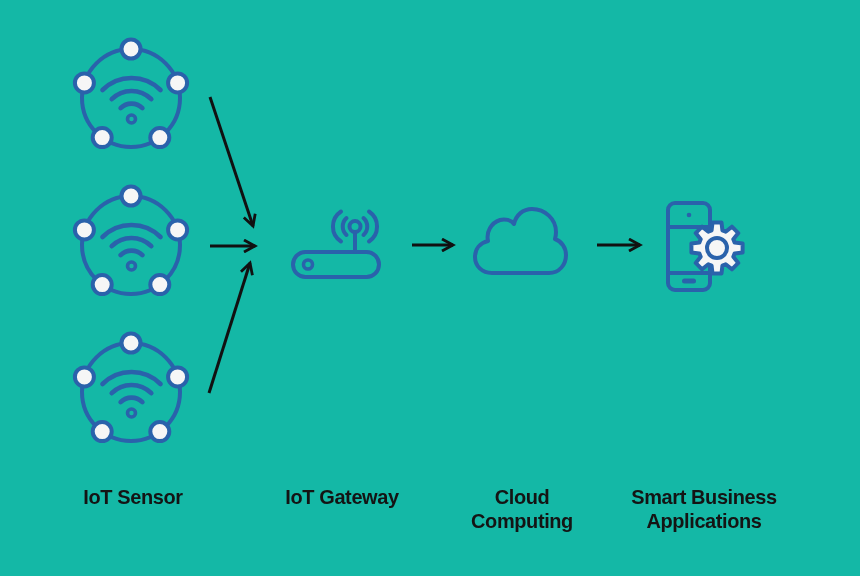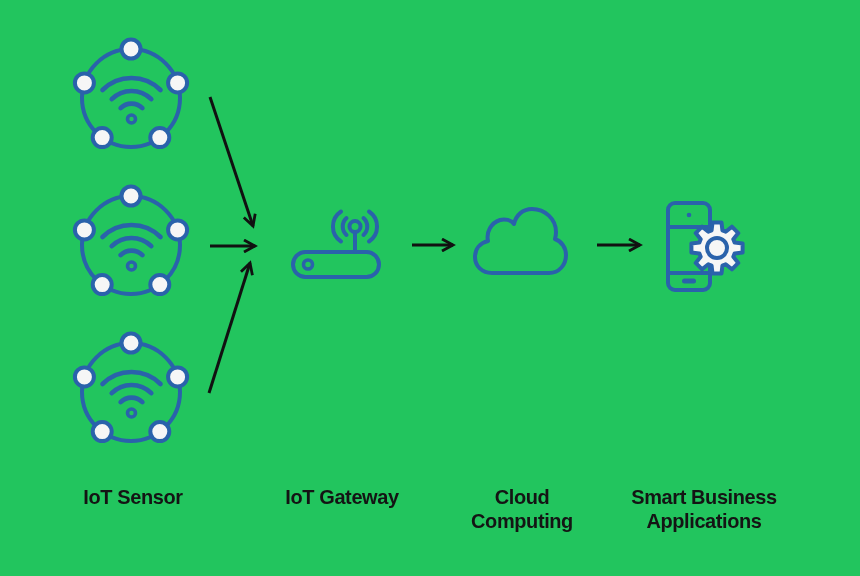--- a/index.html
+++ b/index.html
@@ -1,19 +1,19 @@
 <!DOCTYPE html>
 <html><head>
 <meta charset="utf-8">
 <style>
   html,body{margin:0;padding:0;}
   .canvas{
     position:relative;
     width:860px;height:576px;
-    background:#22c55e;
+    background:#14b8a6;
     overflow:hidden;
     font-family:"Liberation Sans", sans-serif;
   }
   .icon{position:absolute;}
   .node-label{
     position:absolute;
     width:220px;
     text-align:center;
     font-weight:bold;
     font-size:21px;

